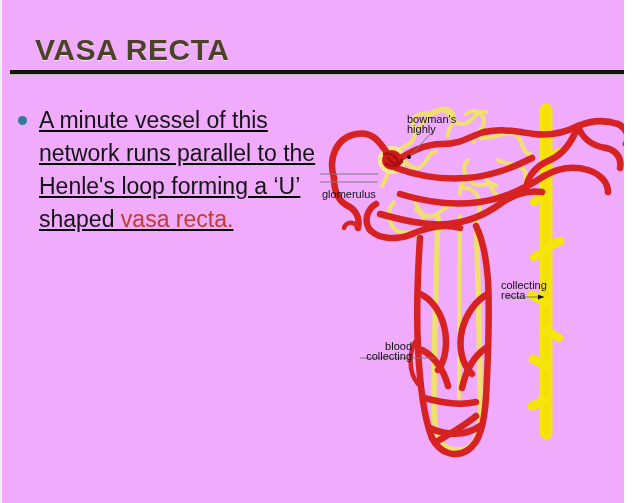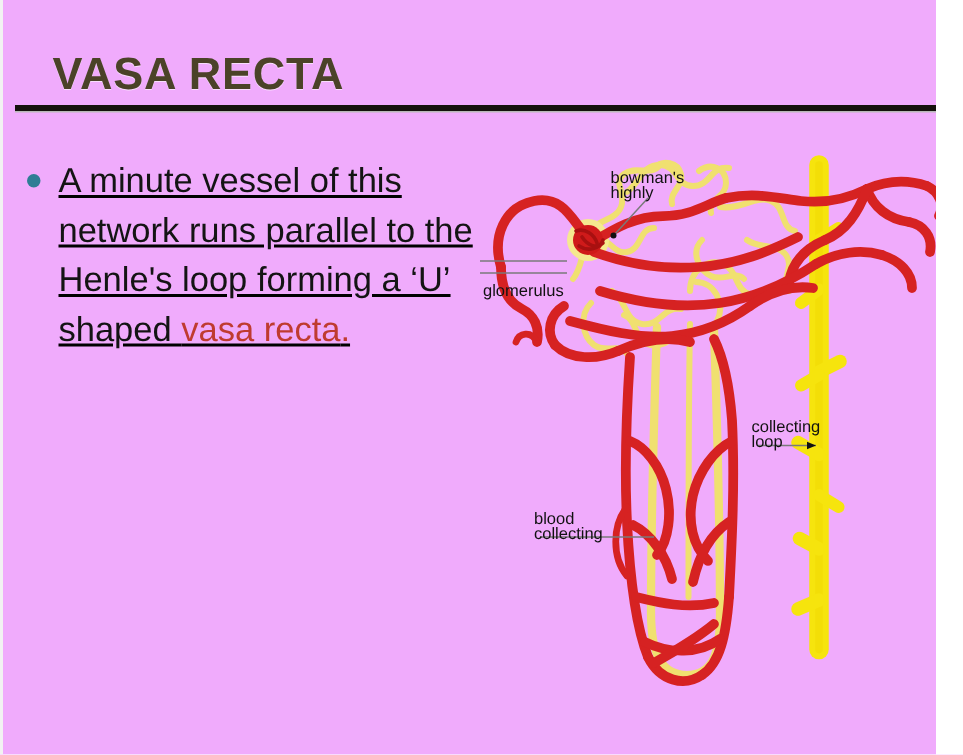--- a/index.html
+++ b/index.html
@@ -101,21 +101,21 @@
     font-family: "Liberation Sans", sans-serif;
     font-size: 11px;
     font-weight: normal;
     color: #111111;
     line-height: 10px;
     white-space: nowrap;
   }
   .lbl-bowman   { left: 87px;  top: 16px;  text-align: left; }
   .lbl-glom     { left: 2px;   top: 91px; }
   .lbl-collect  { left: 181px; top: 182px; text-align: left; }
-  .lbl-blood    { left: 36px;  top: 243px; text-align: left; width: 56px; }
+  .lbl-blood    { left: 36px;  top: 243px; text-align: right; width: 56px; }
 </style>
 </head>
 <body>
 
 <div class="slide">
 
   <div class="title">VASA RECTA</div>
   <div class="title-rule"></div>
 
   <div class="bullets">
@@ -240,21 +240,21 @@
       <div>bowman's</div>
       <div>highly</div>
     </div>
 
     <div class="lbl lbl-glom">
       <div>glomerulus</div>
     </div>
 
     <div class="lbl lbl-collect">
       <div>collecting</div>
-      <div>loop</div>
+      <div>recta</div>
     </div>
 
     <div class="lbl lbl-blood">
       <div>blood</div>
       <div>collecting</div>
     </div>
   </div>
 
 </div>
 

